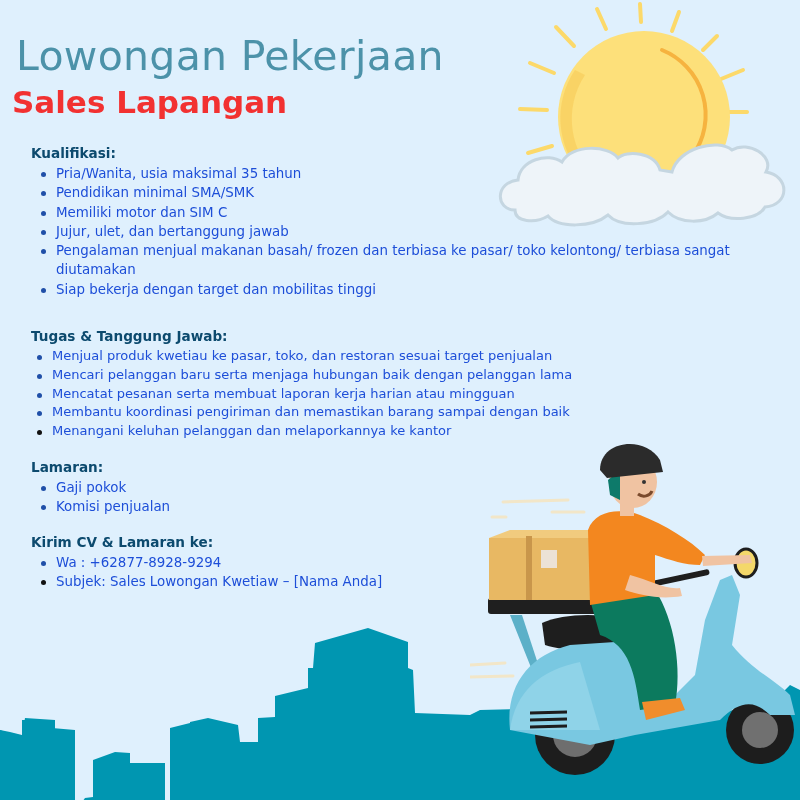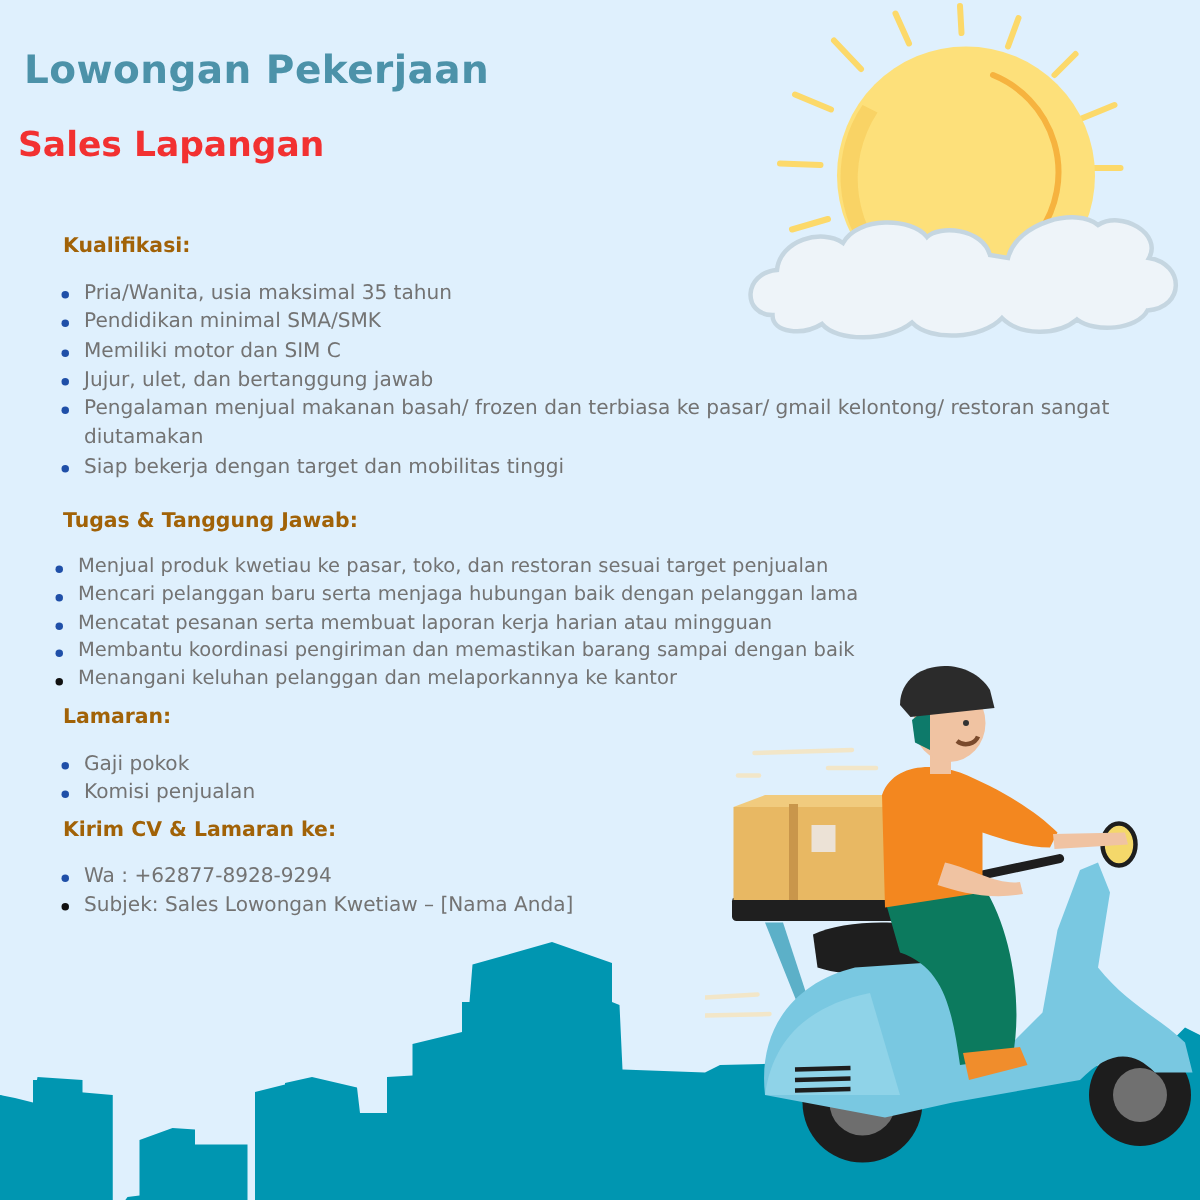--- a/index.html
+++ b/index.html
@@ -1,23 +1,23 @@
 <!DOCTYPE html>
 <html><head>
   <meta charset="utf-8">
   <style>
     html, body { margin:0; padding:0; }
     body { width:800px; height:800px; overflow:hidden; background:#dff0fd; position:relative; font-family:"DejaVu Sans", sans-serif; }
     .poster { position:absolute; left:0; top:0; width:800px; height:800px; background:#dff0fd; overflow:hidden; }
-    .title1 { position:absolute; left:16px; top:32px; font-family:"DejaVu Sans", sans-serif; font-weight:bold; font-size:26px; color:#4c92a9; letter-spacing:0.3px; white-space:nowrap; }
-    .title2 { position:absolute; left:12px; top:84px; font-family:"DejaVu Sans", sans-serif; font-weight:bold; font-size:23px; color:#f23131; white-space:nowrap; }
+    .title1 { position:absolute; left:16px; top:32px; font-family:"DejaVu Sans", sans-serif; font-weight:normal; font-size:41px; color:#4c92a9; letter-spacing:0.3px; white-space:nowrap; }
+    .title2 { position:absolute; left:12px; top:84px; font-family:"DejaVu Sans", sans-serif; font-weight:bold; font-size:31px; color:#f23131; white-space:nowrap; }
     .section { position:absolute; left:30px; font-size:13.4px; }
-    .sec-head { font-weight:bold; color:#a16207; font-size:13.6px; line-height:19px; margin:12px; }
+    .sec-head { font-weight:bold; color:#0c4a6e; font-size:13.6px; line-height:19px; margin:1px; }
     ul { list-style:none; margin:0; padding:0; }
-    li { position:relative; padding-left:26px; color:#737373; line-height:19.3px; font-size:13.4px; }
+    li { position:relative; padding-left:26px; color:#1d4ed8; line-height:19.3px; font-size:13.4px; }
     li::before { content:""; position:absolute; left:11px; top:8px; width:5px; height:5px; border-radius:50%; background:#1f4fa8; }
     li.last::before { background:#111; }
     #s1 { top:143px; width:770px; }
     #s2 { top:326px; width:720px; }
     #s2 li { padding-left:22px; font-size:13px; line-height:18.8px; }
     #s2 li::before { left:7px; }
     #s3 { top:457px; }
     #s4 { top:532px; }
     .illus { position:absolute; }
   </style>
@@ -56,21 +56,21 @@
     <path d="M25,210 C5,210 5,182 28,180 C30,160 58,152 72,162 C82,144 118,145 128,158 C136,150 165,152 170,170 L182,172 C188,148 228,138 242,150 C258,140 285,156 276,172 C300,176 300,205 275,207 C268,220 240,222 228,213 C215,224 190,224 178,212 C165,226 130,228 118,215 C102,228 68,228 58,216 C45,224 25,222 25,210 Z" fill="#eef4f9" stroke="#c5d6e1" stroke-width="3"></path>
   </svg>
 
   <div class="section" id="s1">
     <p class="sec-head">Kualifikasi:</p>
     <ul>
       <li>Pria/Wanita, usia maksimal 35 tahun</li>
       <li>Pendidikan minimal SMA/SMK</li>
       <li>Memiliki motor dan SIM C</li>
       <li>Jujur, ulet, dan bertanggung jawab</li>
-      <li style="width:735px">Pengalaman menjual makanan basah/ frozen dan terbiasa ke pasar/ gmail kelontong/ restoran sangat diutamakan</li>
+      <li style="width:735px">Pengalaman menjual makanan basah/ frozen dan terbiasa ke pasar/ toko kelontong/ terbiasa sangat diutamakan</li>
       <li>Siap bekerja dengan target dan mobilitas tinggi</li>
     </ul>
   </div>
 
   <div class="section" id="s2">
     <p class="sec-head">Tugas &amp; Tanggung Jawab:</p>
     <ul>
       <li>Menjual produk kwetiau ke pasar, toko, dan restoran sesuai target penjualan</li>
       <li>Mencari pelanggan baru serta menjaga hubungan baik dengan pelanggan lama</li>
       <li>Mencatat pesanan serta membuat laporan kerja harian atau mingguan</li>

